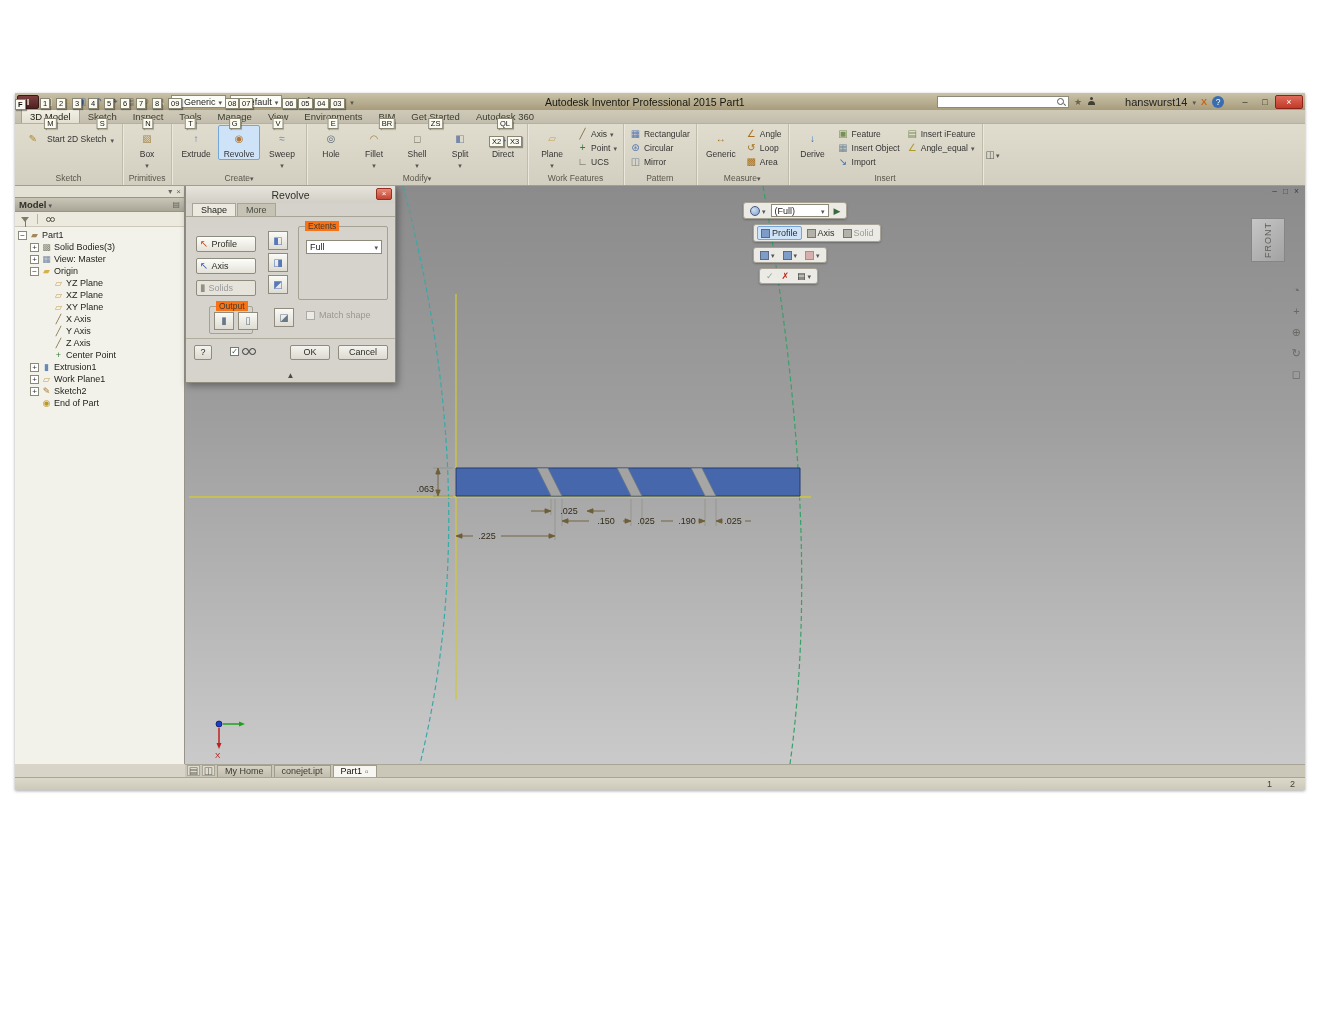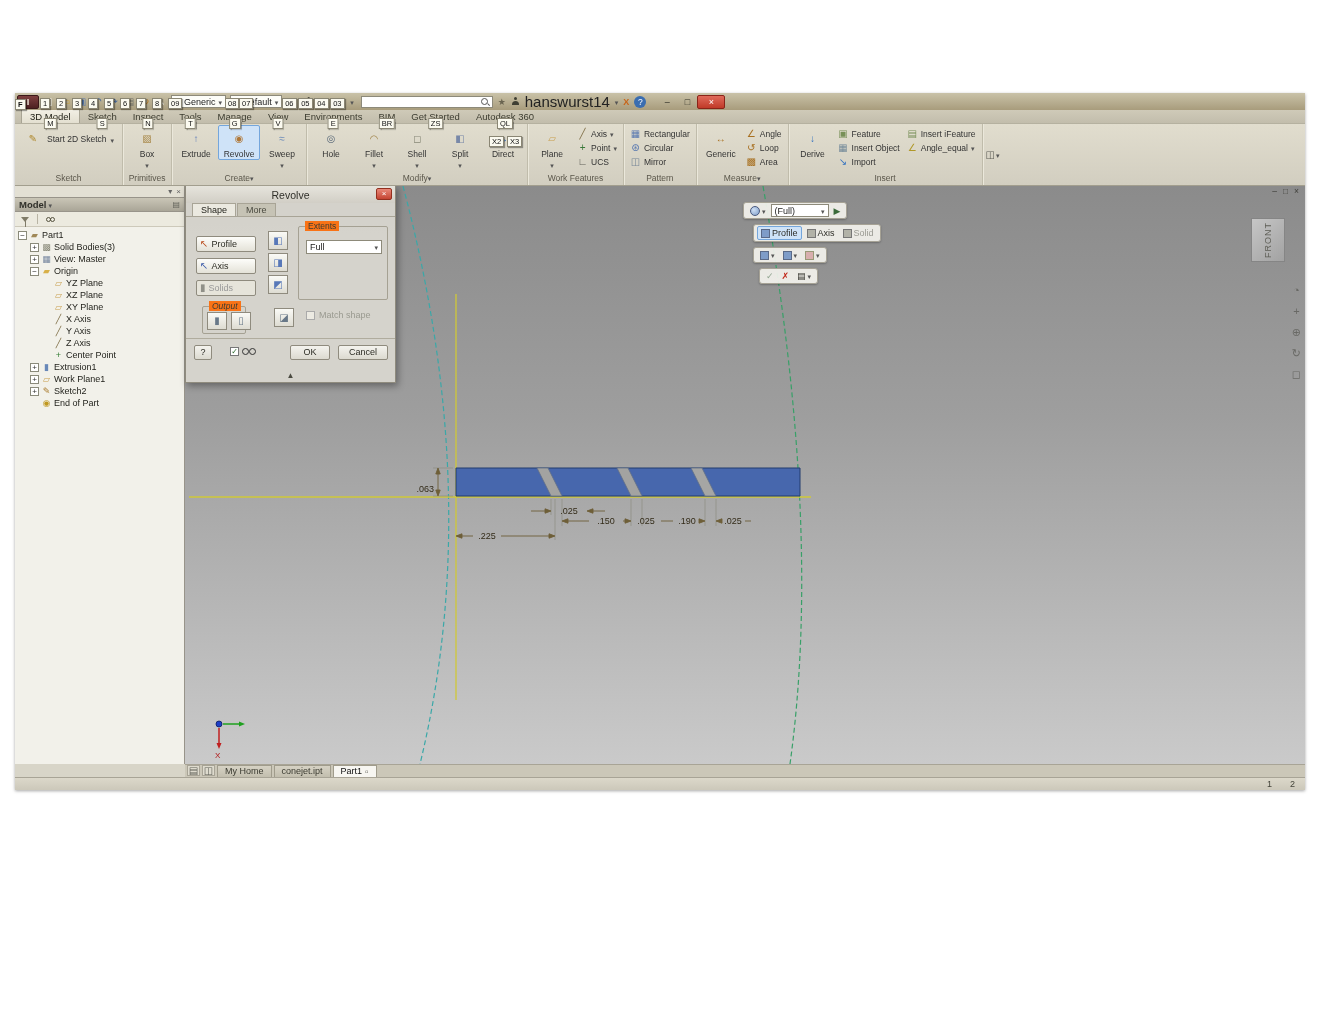--- a/index.html
+++ b/index.html
@@ -24,21 +24,21 @@
   .tright{display:flex;align-items:center;gap:5px;flex:none;margin-left:4px;}
   .search{width:132px;height:12px;background:#fff;border:1px solid #8d8a7a;display:flex;align-items:center;padding:0 2px;gap:2px;}
   .search input{border:none;outline:none;flex:1;font-size:8.5px;height:10px;background:transparent;font-family:inherit;min-width:0;}
   .mag{position:relative;width:10px;height:10px;display:inline-block;flex:none;}
   .mag::before{content:"";position:absolute;left:1px;top:1px;width:5px;height:5px;border:1.3px solid #555;border-radius:50%;}
   .mag::after{content:"";position:absolute;left:7px;top:7px;width:3px;height:1.4px;background:#555;transform:rotate(45deg);}
   .star{color:#6a6450;font-size:9px;}
   .person{width:9px;height:9px;position:relative;display:inline-block;}
   .person::before{content:"";position:absolute;left:3px;top:0;width:3.4px;height:3.4px;border-radius:50%;background:#3f3f33;}
   .person::after{content:"";position:absolute;left:1px;top:4px;width:7px;height:4.4px;border-radius:3.5px 3.5px 0 0;background:#3f3f33;}
-  .username{font-size:15px;color:#222;white-space:nowrap;}
+  .username{font-size:11px;color:#222;white-space:nowrap;margin-left:24px;}
   .xchg{color:#c86418;font-weight:bold;font-size:9px;}
   .helpq{width:12px;height:12px;border-radius:50%;background:#3a6db0;color:#fff;font-size:8.5px;line-height:12px;text-align:center;}
   .winbtns{display:flex;align-items:center;margin-left:6px;}
   .winbtn{width:20px;height:14px;display:flex;align-items:center;justify-content:center;font-size:9px;color:#2e2e24;}
   .winbtn.close{width:28px;background:linear-gradient(#e06a5a,#c03a28);color:#fff;border:1px solid #8a2418;border-radius:2px;}
 
   
   .ribbon{position:absolute;left:0;top:17px;right:0;height:76px;background:#d5d1c2;z-index:45;}
   .rtabs{position:relative;height:13px;display:flex;align-items:flex-end;padding-left:6px;background:linear-gradient(#cfcab8,#c2bdac);}
   .rtab{position:relative;padding:1px 8px 1px;font-size:9.5px;color:#3c3c30;white-space:nowrap;}
@@ -206,20 +206,21 @@
         <span class="qat-btn">
           <span class="icn" style="color: rgb(96, 96, 88);">↔</span>
           <span class="keytip">04</span>
         </span>
         <span class="qat-btn">
           <span class="icn" style="color: rgb(96, 96, 88);">⌂</span>
           <span class="keytip">03</span>
         </span>
       </div>
     <span class="dd" style="margin:0 3px;"></span>
+    <div class="title">Autodesk Inventor Professional 2015  Part1</div>
     <div class="tright">
       <div class="search">
         <input value="" style="">
         <span class="mag"></span>
       </div>
       <span class="star">★</span>
       <span class="person"></span>
       <span class="username">hanswurst14</span>
       <span class="dd"></span>
       <span class="xchg">X</span>
@@ -721,21 +722,21 @@
       </div>
 
     <div class="grp" style="left:112px;top:40px;width:90px;height:74px;">
       <span class="grp-label">Extents</span>
       <div class="dd-select" style="left:7px;top:13px;width:76px;height:14px;">
         <span>Full</span>
         <span class="dd"></span>
       </div>
     </div>
 
-    <div class="grp" style="left:16px;top:120px;width:44px;height:28px;font-style:italic;">
+    <div class="grp" style="left:23px;top:120px;width:44px;height:28px;">
       <span class="grp-label">Output</span>
       <div class="out-btn" style="left:4px;top:5px;">
           <span class="icn" style="color: rgb(104, 120, 136);">▮</span>
         </div>
       <div class="out-btn" style="left:28px;top:5px;">
           <span class="icn" style="color: rgb(104, 120, 136);">▯</span>
         </div>
     </div>
 
     <div class="bool-btn" style="left:88px;top:122px;">

